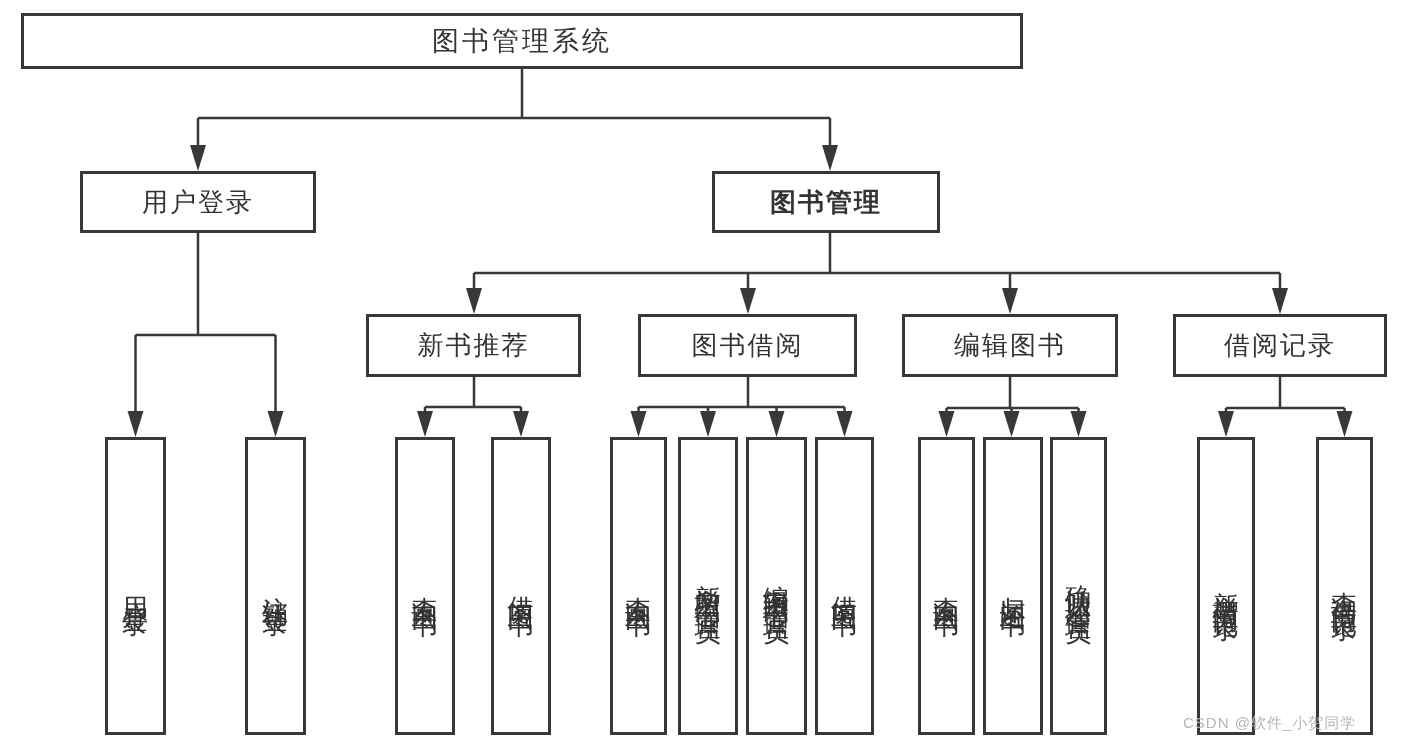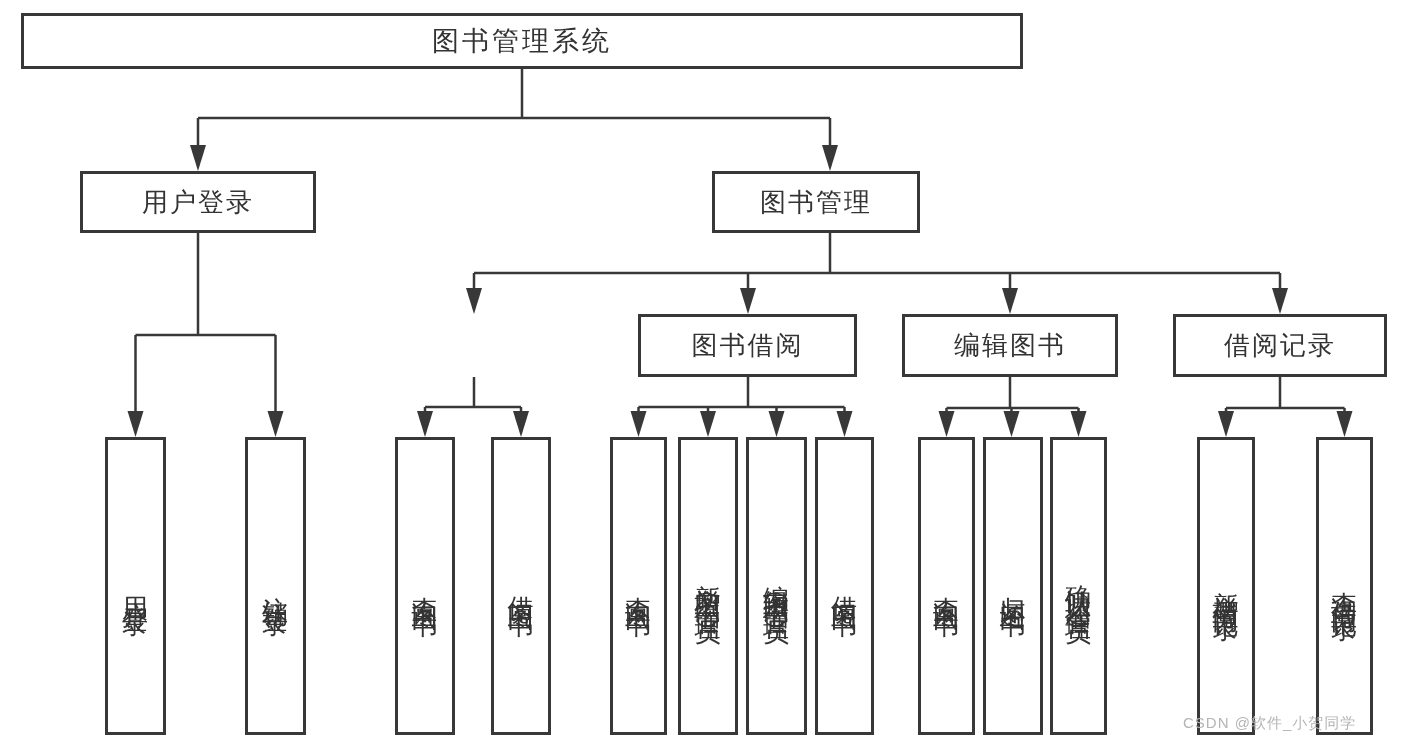--- a/index.html
+++ b/index.html
@@ -49,21 +49,21 @@
     top: 714px;
     font-size: 15px;
     color: #b5b5b5;
     white-space: nowrap;
     z-index: 3;
     letter-spacing: 1px;
   }
   
   .n-root        { left: 21px;   top: 13px;  width: 1002px; height: 56px; }
   .n-user-login  { left: 80px;   top: 171px; width: 236px;  height: 62px; }
-  .n-book-mgmt   { left: 712px;  top: 171px; width: 208px;  height: 62px; }
+  .n-book-mgmt   { left: 712px;  top: 171px; width: 228px;  height: 62px; font-weight: bold; }
   .n-new-rec     { left: 366px;  top: 314px; width: 215px;  height: 63px; }
   .n-borrow      { left: 638px;  top: 314px; width: 219px;  height: 63px; }
   .n-current     { left: 902px;  top: 314px; width: 216px;  height: 63px; }
   .n-records     { left: 1173px; top: 314px; width: 214px;  height: 63px; }
   .lf-1  { left: 105px;  width: 61px; }
   .lf-2  { left: 245px;  width: 61px; }
   .lf-3  { left: 395px;  width: 60px; }
   .lf-4  { left: 491px;  width: 60px; }
   .lf-5  { left: 610px;  width: 57px; }
   .lf-6  { left: 678px;  width: 60px; }
@@ -117,20 +117,23 @@
     <span class="hlabel root-label">图书管理系统</span>
   </div>
 
   <div class="box n-user-login">
     <span class="hlabel">用户登录</span>
   </div>
   <div class="box n-book-mgmt">
     <span class="hlabel">图书管理</span>
   </div>
 
+  <div class="box n-new-rec">
+    <span class="hlabel">新书推荐</span>
+  </div>
   <div class="box n-borrow">
     <span class="hlabel">图书借阅</span>
   </div>
   <div class="box n-current">
     <span class="hlabel">编辑图书</span>
   </div>
   <div class="box n-records">
     <span class="hlabel">借阅记录</span>
   </div>
 

